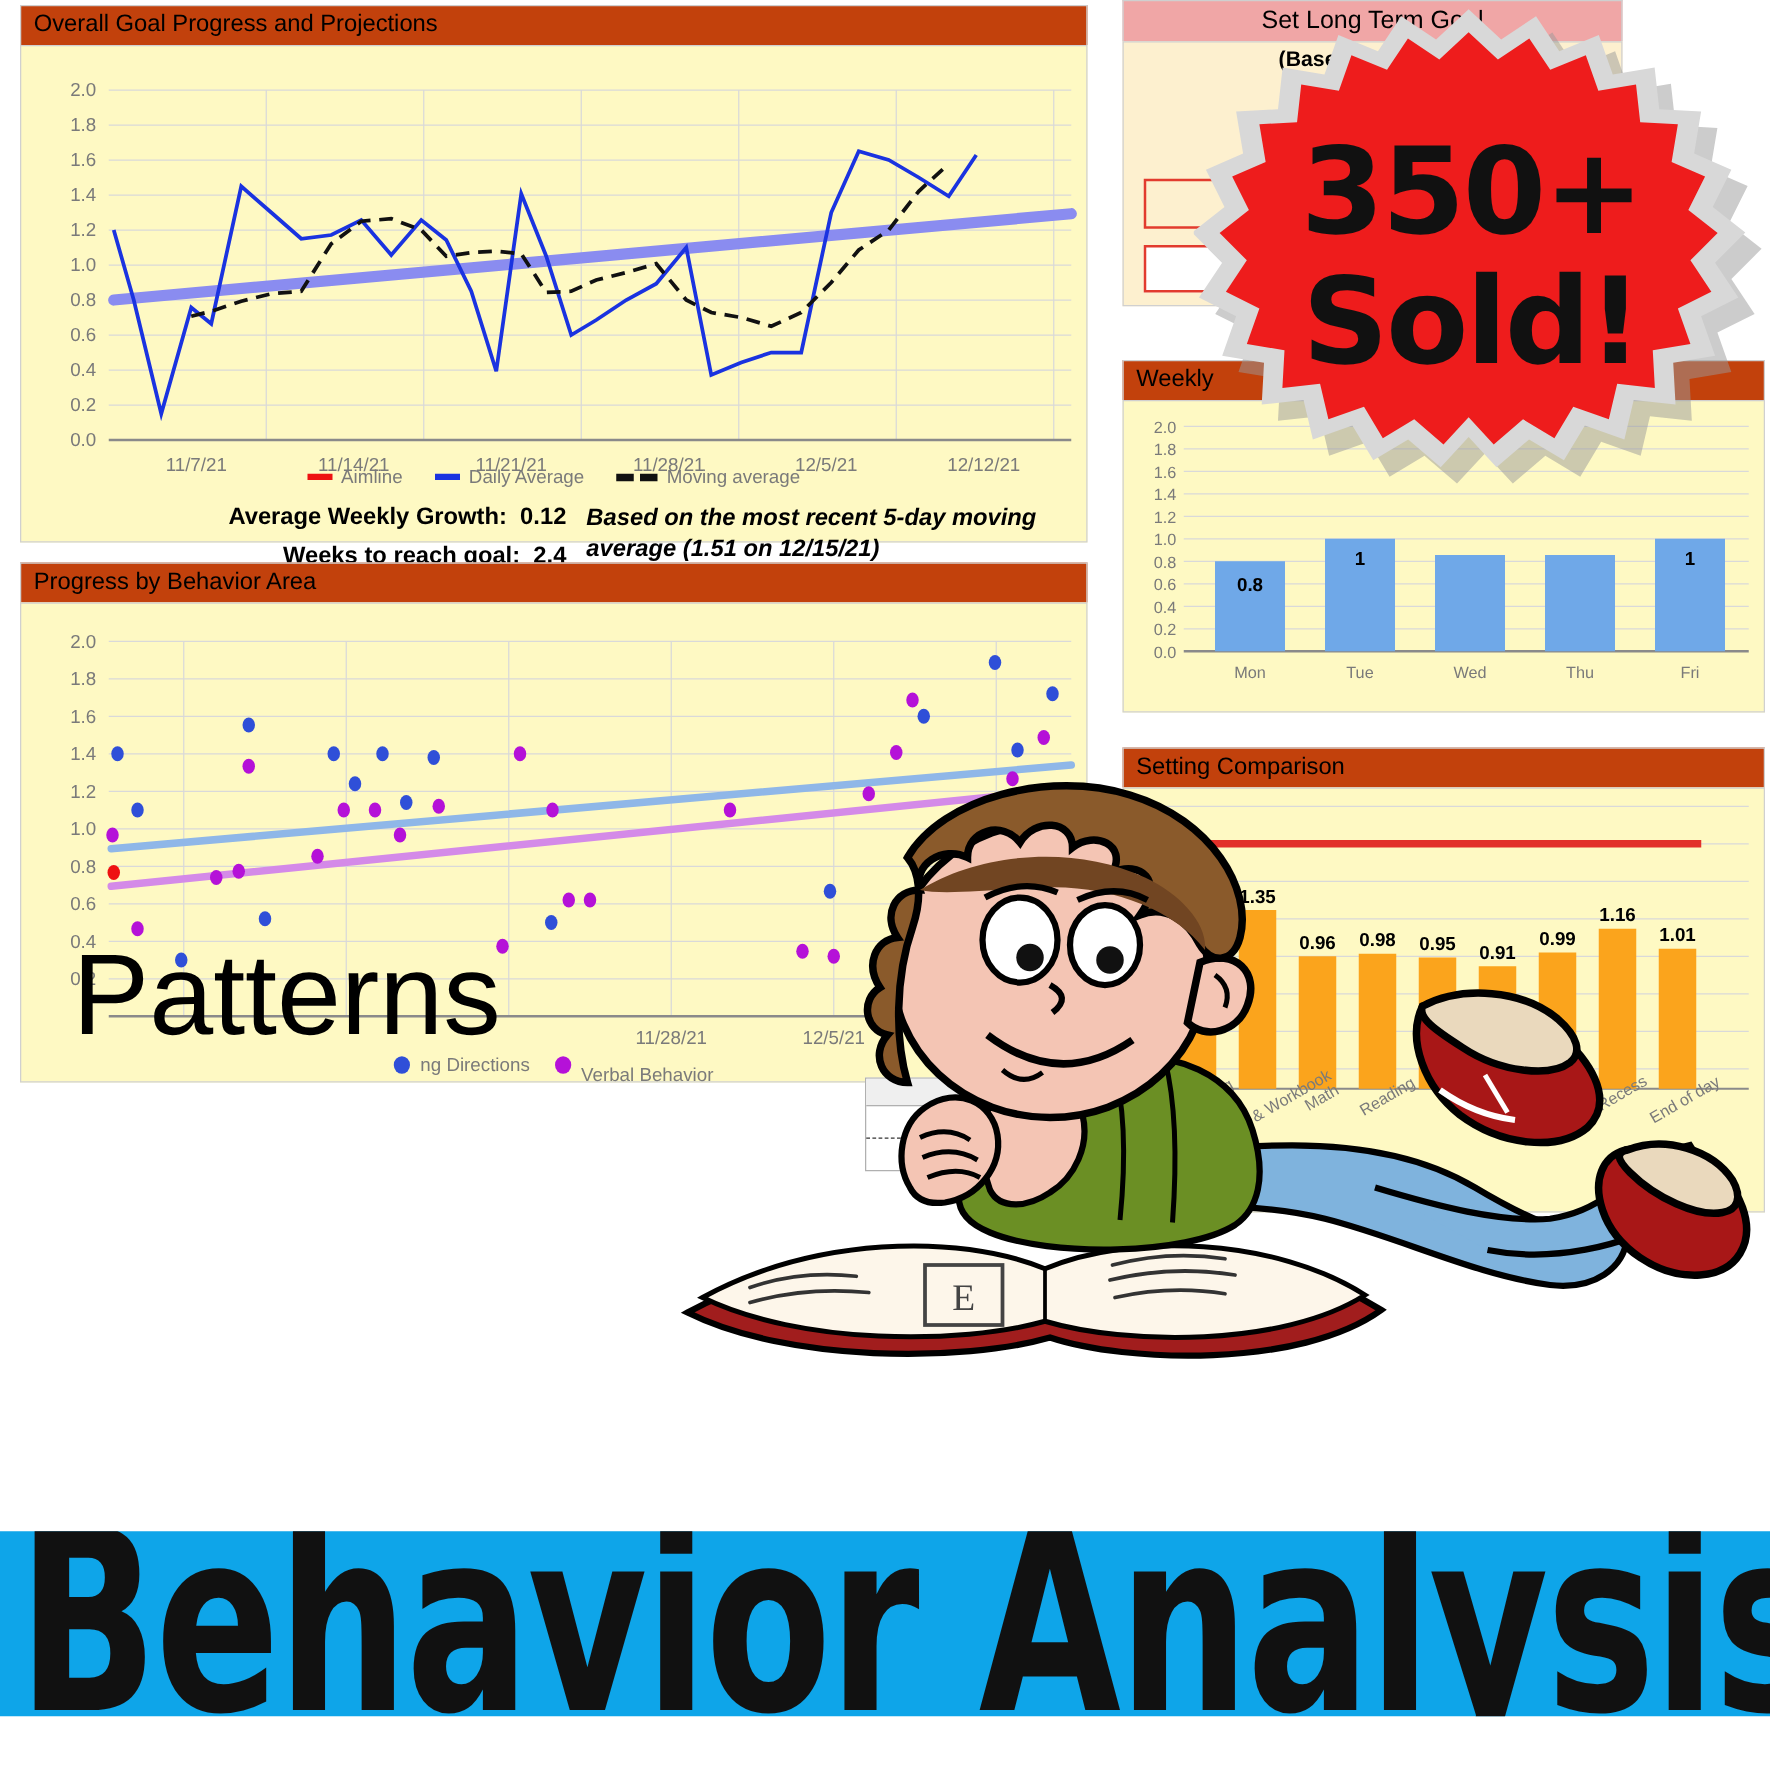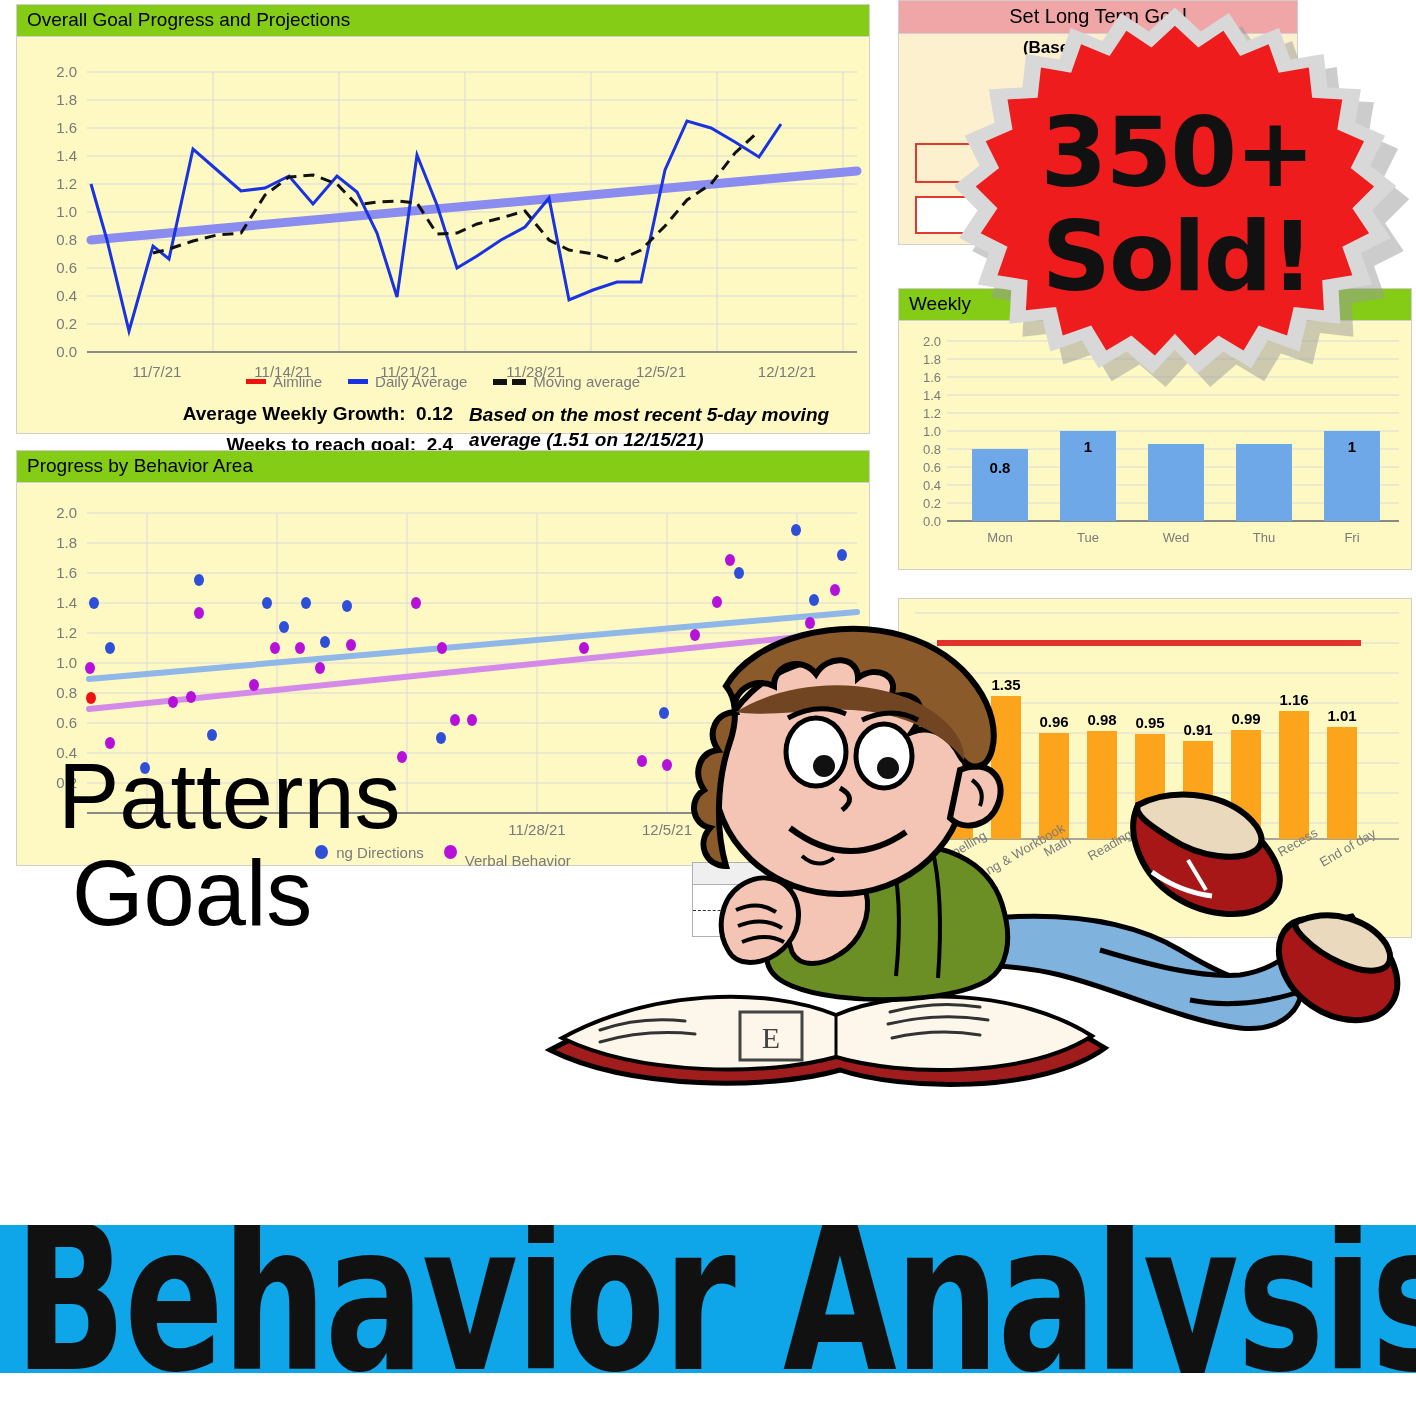--- a/index.html
+++ b/index.html
@@ -6,21 +6,21 @@
   html, body { margin:0; padding:0; }
   body {
     width:1416px; height:1416px;
     font-family:"Liberation Sans", sans-serif;
     background:#ffffff;
     position:relative;
     overflow:hidden;
   }
   .panel { position:absolute; background:#fff; }
   .panel-header {
-    background:#84cc16;
+    background:#c2410c;
     color:#000;
     font-size:19px;
     padding:4px 10px 5px 10px;
     border:1px solid #cfcfcf;
     border-bottom:none;
   }
   .panel-header.red { background:#f0a6a6; text-align:center; font-size:20px; }
   .panel-body {
     border:1px solid #d0d0d0;
     background:#fef9c3;
@@ -370,20 +370,21 @@
       <text class="axis-label-sm" x="101" y="221" text-anchor="middle">Mon</text>
       <text class="axis-label-sm" x="189" y="221" text-anchor="middle">Tue</text>
       <text class="axis-label-sm" x="277" y="221" text-anchor="middle">Wed</text>
       <text class="axis-label-sm" x="365" y="221" text-anchor="middle">Thu</text>
       <text class="axis-label-sm" x="453" y="221" text-anchor="middle">Fri</text>
     </svg>
   </div>
 </div>
 
 <div class="panel" id="panel-setting" style="left:898px; top:598px; width:514px;">
+  <div class="panel-header">Setting Comparison</div>
   <div class="panel-body" style="height:340px;">
     <svg width="512" height="338" viewBox="0 0 512 338">
       <g stroke="#d9d9d9" stroke-width="1">
         <line x1="16" y1="14" x2="500" y2="14"></line>
         <line x1="16" y1="44" x2="500" y2="44"></line>
         <line x1="16" y1="74" x2="500" y2="74"></line>
         <line x1="16" y1="104" x2="500" y2="104"></line>
         <line x1="16" y1="134" x2="500" y2="134"></line>
         <line x1="16" y1="164" x2="500" y2="164"></line>
         <line x1="16" y1="194" x2="500" y2="194"></line>
@@ -494,21 +495,20 @@
   <path d="M248 98 q30 -16 58 -4" stroke="#000" stroke-width="5" fill="none"></path>
   <path d="M322 100 q30 -14 56 0" stroke="#000" stroke-width="5" fill="none"></path>
 
   <path d="M300 168 q18 10 2 22" stroke="#000" stroke-width="5" fill="none"></path>
   <path d="M250 208 q58 44 116 4" stroke="#000" stroke-width="6" fill="none"></path>
   <path d="M262 236 q16 14 32 2" stroke="#000" stroke-width="4" fill="none"></path>
 </svg>
 
 <div id="overlay-words">
   <div class="indent1">Patterns</div>
-  <div class="indent2">Goals</div>
 </div>
 
 <svg id="sold-badge" viewBox="0 0 460 420">
   <defs>
     <g id="starpath">
       <path d="M230 8
                L258 34 L288 14 L308 44 L342 30 L354 64 L390 58 L394 94 L430 96 L424 132
                L456 146 L440 178 L468 200 L442 226 L462 256 L430 272 L442 306 L406 312
                L408 348 L372 344 L364 378 L330 366 L312 396 L282 378 L254 402 L230 376
                L206 402 L178 378 L148 396 L130 366 L96 378 L88 344 L52 348 L54 312

